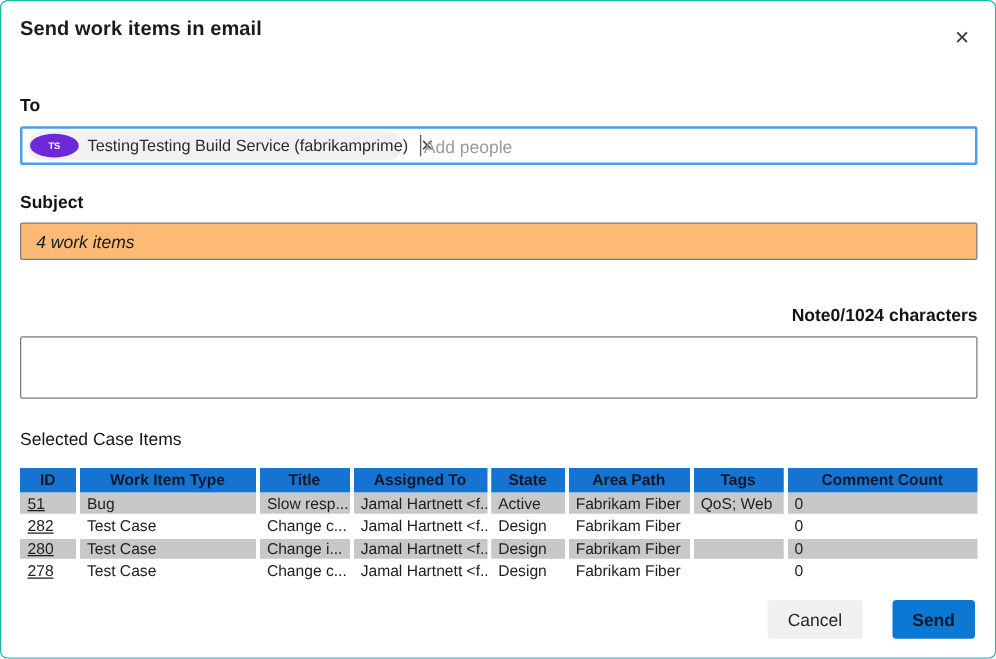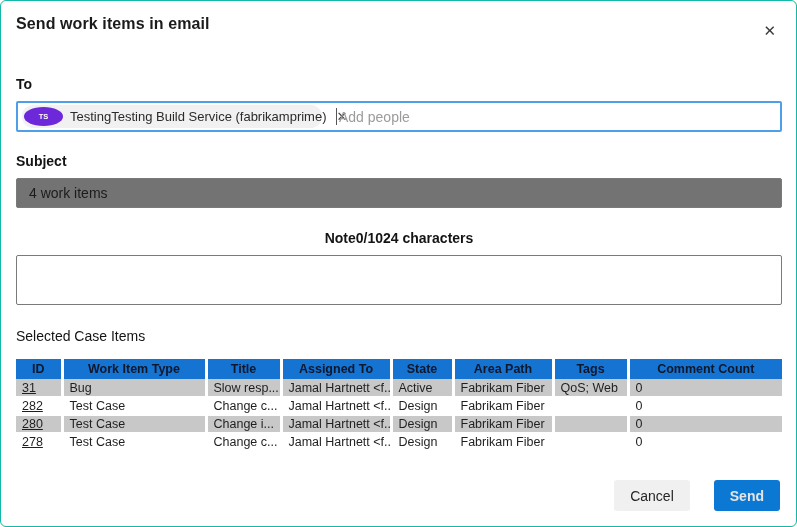--- a/index.html
+++ b/index.html
@@ -62,24 +62,24 @@
   }
   .caret { width:1px; height:17px; background:#555; margin-left:14px; }
   .add-people { font-size:14px; color:#9b9b9b; margin-left:2px; }
   
   .subject-label { margin-top:21px; }
   .text-input {
     margin-top:9px;
     width:766px; height:30px;
     border:1px solid #7a7a7a; border-radius:2px;
     font-family:inherit; font-size:14px; color:#1b1b1b;
-    padding:0 12px; background:#737373; outline:none;
-  }
-  
-  .note-row { margin-top:22px; display:flex; justify-content:center; align-items:baseline; width:766px; }
+    padding:0 12px; background:#fdba74; outline:none;font-style:italic;
+  }
+  
+  .note-row { margin-top:36px; display:flex; justify-content:flex-end; align-items:baseline; width:766px; }
   .note-counter { font-size:14px; font-weight:700; color:#141414; }
   .note-area {
     margin-top:9px;
     width:766px; height:50px;
     border:1px solid #7a7a7a; border-radius:2px;
     resize:none; font-family:inherit; font-size:14px;
     padding:4px 10px; outline:none;
   }
   
   .selected-label { margin-top:19px; }
@@ -116,21 +116,21 @@
   .footer {
     position:absolute; right:16px; bottom:15px;
     display:flex; gap:24px;
   }
   .btn {
     height:31px; border:none; border-radius:3px;
     font-family:inherit; font-size:14px; cursor:pointer;
     padding:0 16px;
   }
   .btn-cancel { background:#f0f0f0; color:#262626; }
-  .btn-send  { background:#0b78d4; color:#e5e5e5; font-weight:700; }
+  .btn-send  { background:#0b78d4; color:#0f172a; font-weight:700; }
 </style>
 </head>
 <body>
 
 <div class="dialog">
 
   <div class="dlg-header">
     <div class="dlg-title">Send work items in email</div>
     <button class="close-btn">✕</button>
   </div>
@@ -175,21 +175,21 @@
         <th>Title</th>
         <th>Assigned To</th>
         <th>State</th>
         <th>Area Path</th>
         <th>Tags</th>
         <th>Comment Count</th>
       </tr>
     </thead>
     <tbody id="wi-tbody">
         <tr class="gray">
-      <td><span class="id-link">31</span></td>
+      <td><span class="id-link">51</span></td>
       <td>Bug</td>
       <td>Slow resp...</td>
       <td>Jamal Hartnett &lt;f...</td>
       <td>Active</td>
       <td>Fabrikam Fiber</td>
       <td>QoS; Web</td>
       <td>0</td>
     </tr>
         <tr>
       <td><span class="id-link">282</span></td>

